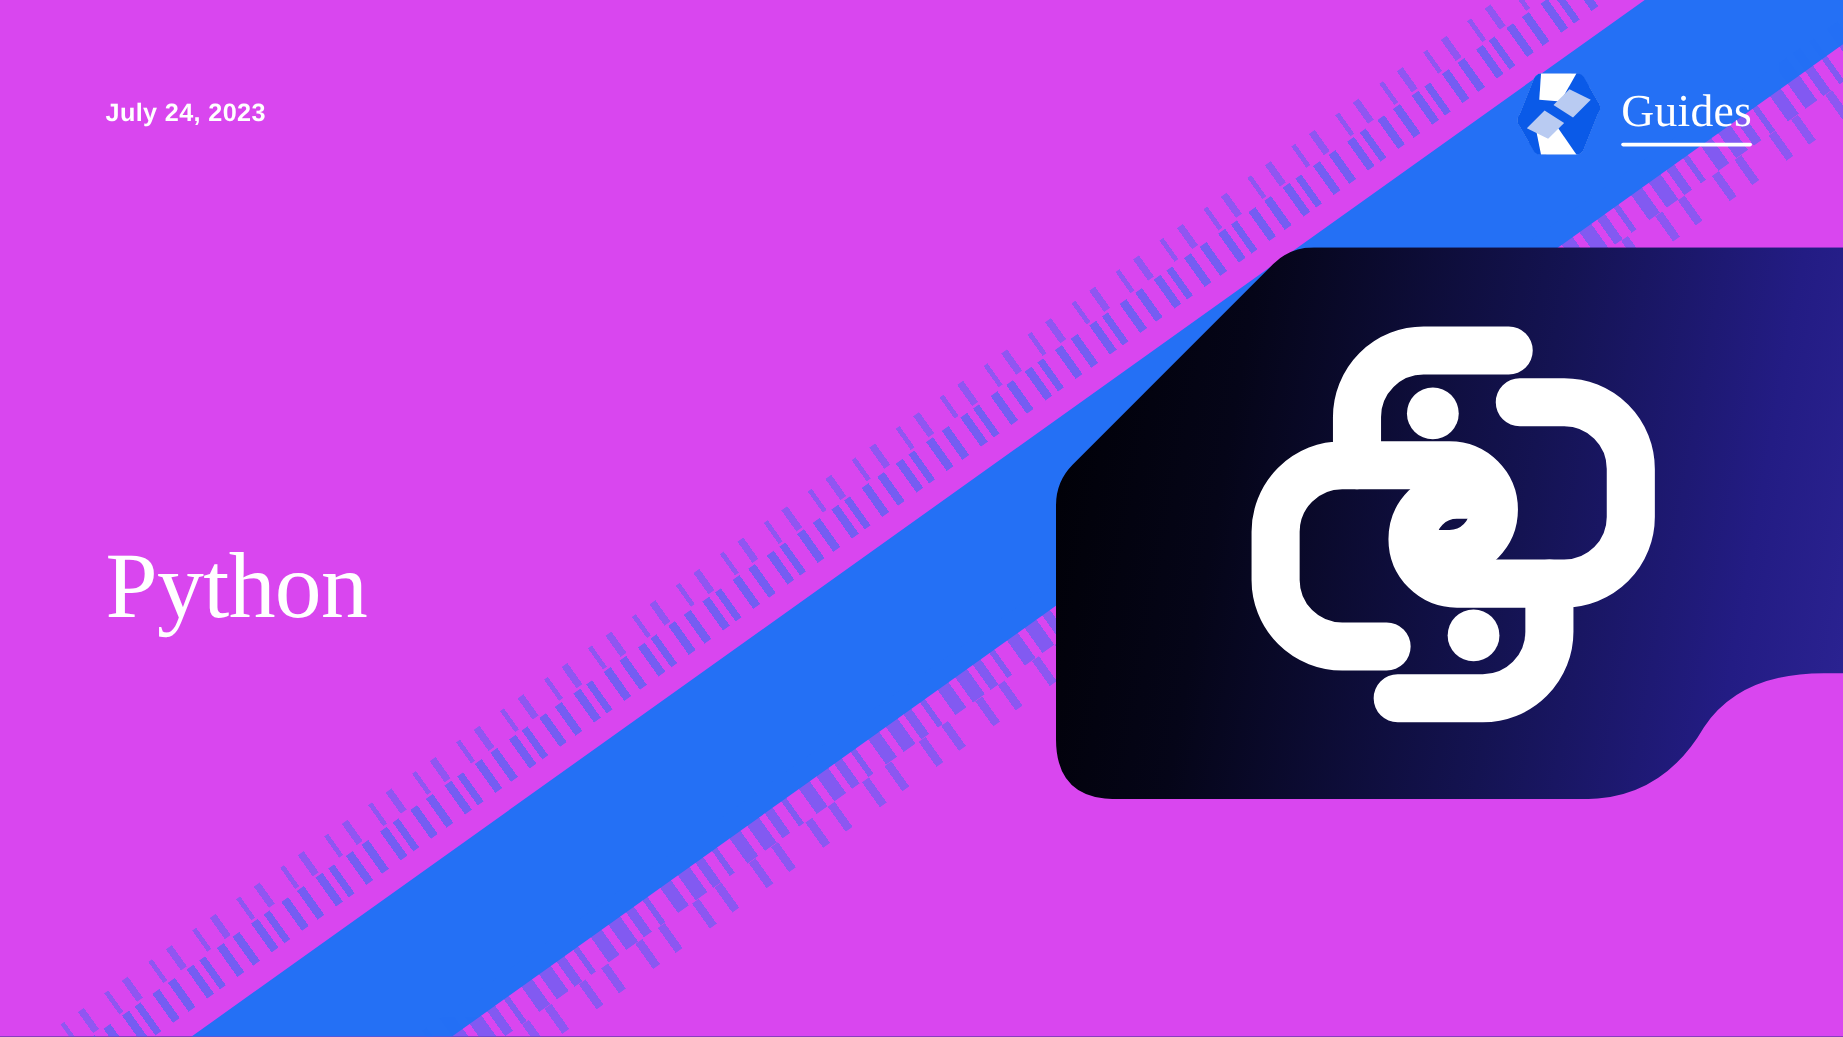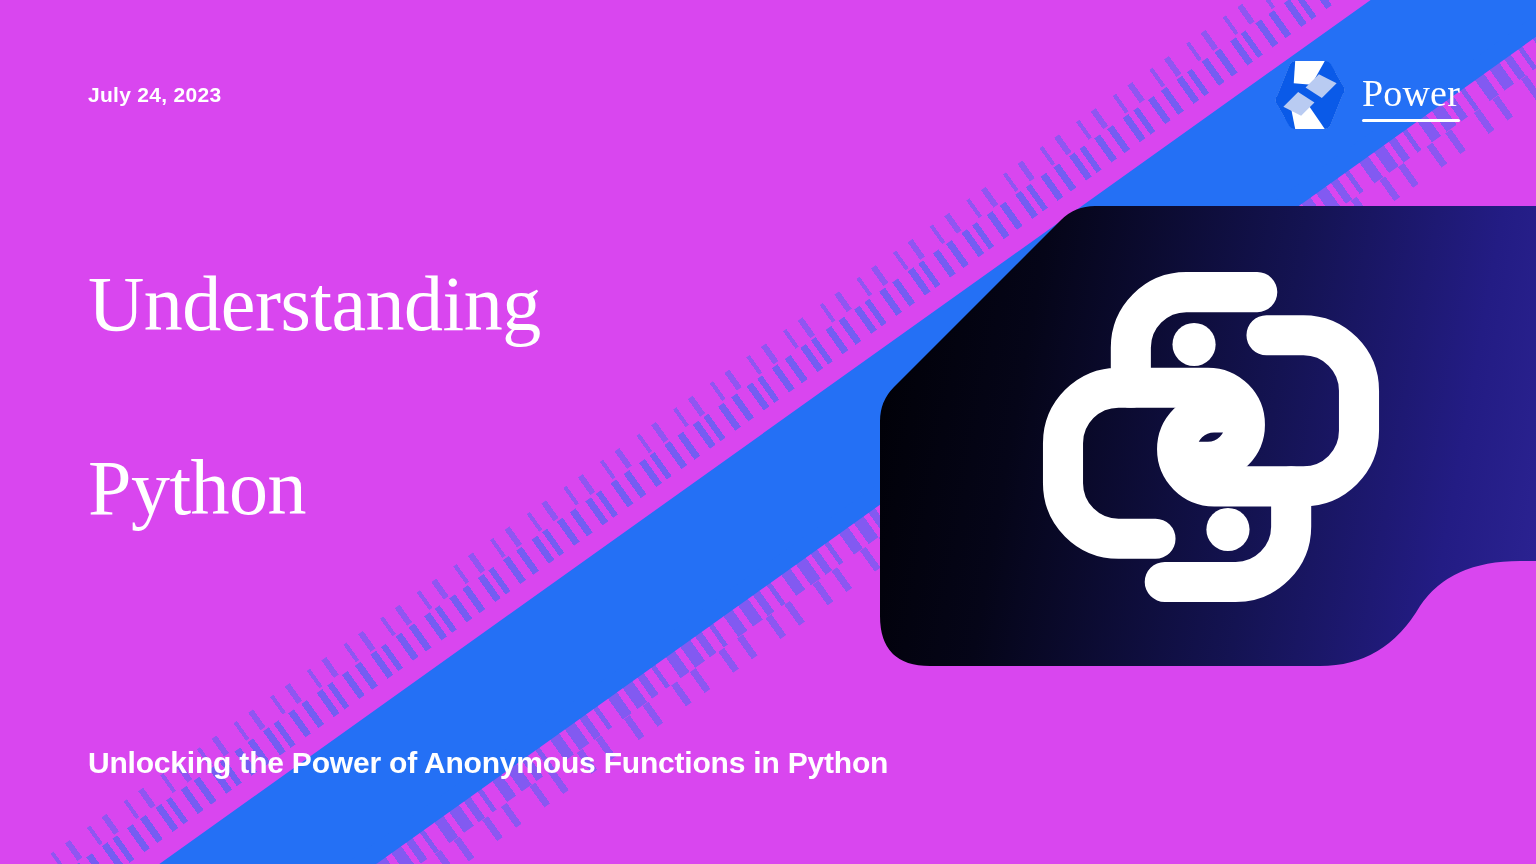--- a/index.html
+++ b/index.html
@@ -222,32 +222,31 @@
           <path d="M78 -4 C52 8 44 28 40 44 C35 62 24 78 2 92 L2 110 L110 110 L110 -4 Z" fill="#0A5AE8"></path>
           <path d="M22 104 C48 92 56 72 60 56 C65 38 76 22 98 8 L98 -10 L-10 -10 L-10 104 Z" fill="#0A5AE8"></path>
           <path d="M30 4 H70 L52 36 L28 34 Z" fill="#FFFFFF"></path>
           <path d="M30 96 H70 L48 64 L24 66 Z" fill="#FFFFFF"></path>
           <path d="M62 22 L86 34 L66 54 L44 40 Z" fill="#B9CBF2"></path>
           <path d="M38 78 L14 66 L34 46 L56 60 Z" fill="#B9CBF2"></path>
         </g>
       </svg>
     </span>
     <span class="logo-guides-wrap">
-      <span class="logo-guides">Power</span>
+      <span class="logo-guides">Guides</span>
       <span class="logo-rule"></span>
     </span>
   </div>
 
   <h1 class="headline">
-    <span>Understanding</span><br>
+    <br>
     <br>
     <span>Python</span>
   </h1>
 
-  <div class="subtitle">Unlocking the Power of Anonymous Functions in Python</div>
 
   <div class="card">
     <div class="card-python">
       <svg viewBox="0 0 240 240" xmlns="http://www.w3.org/2000/svg" aria-hidden="true">
         <g fill="none" stroke="#FFFFFF" stroke-width="26" stroke-linecap="round" stroke-linejoin="round">
 
           <path d="M150 26
                    H104
                    A36 36 0 0 0 68 62
                    V88

